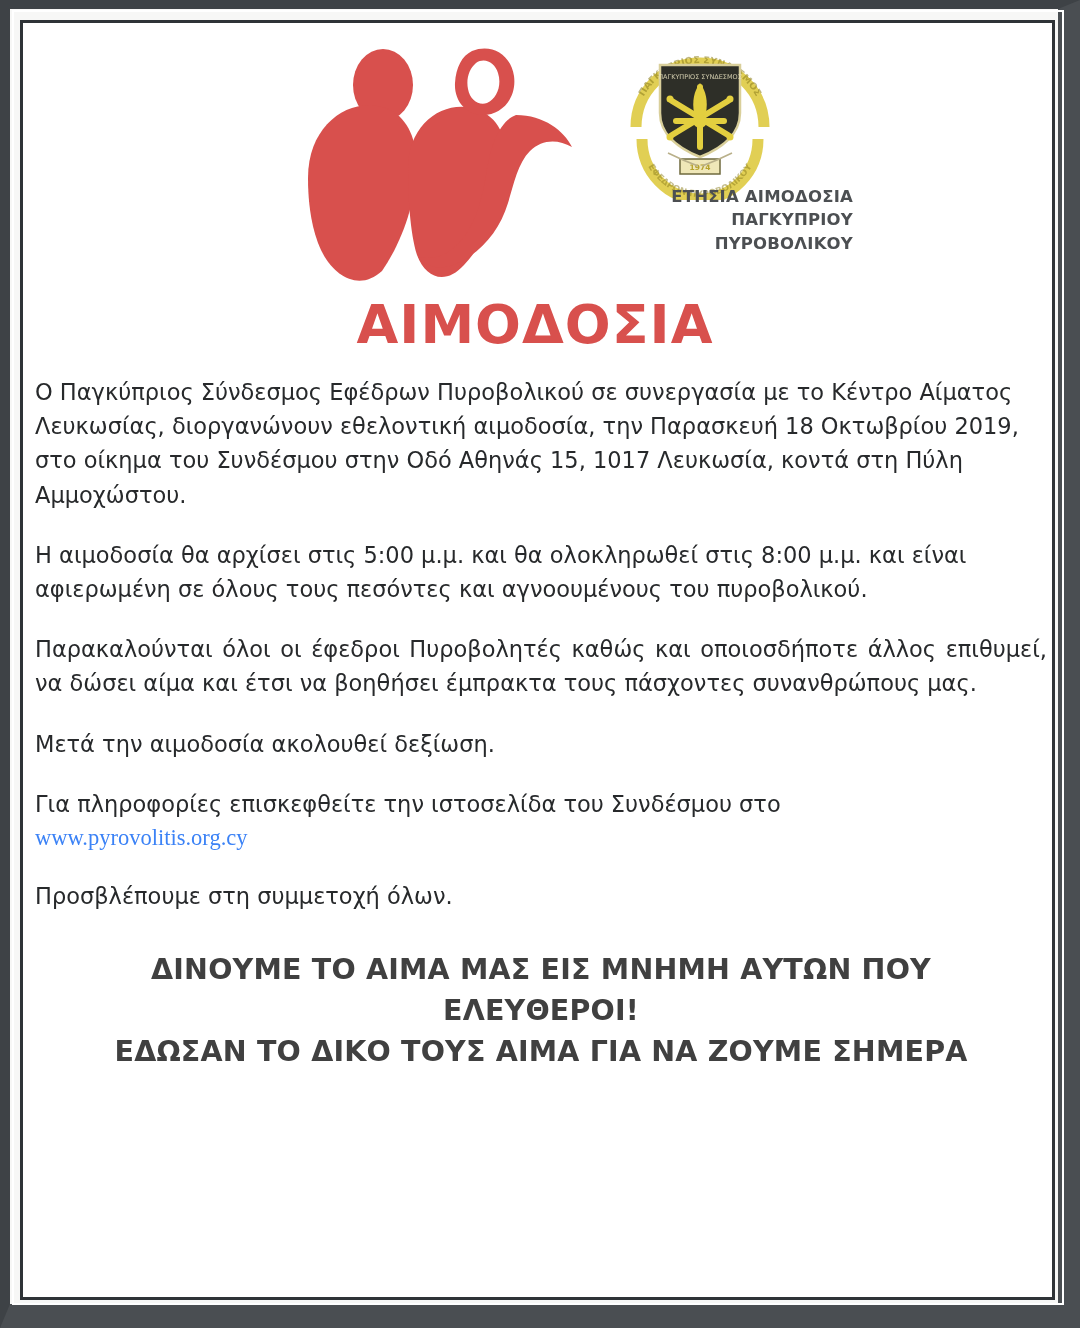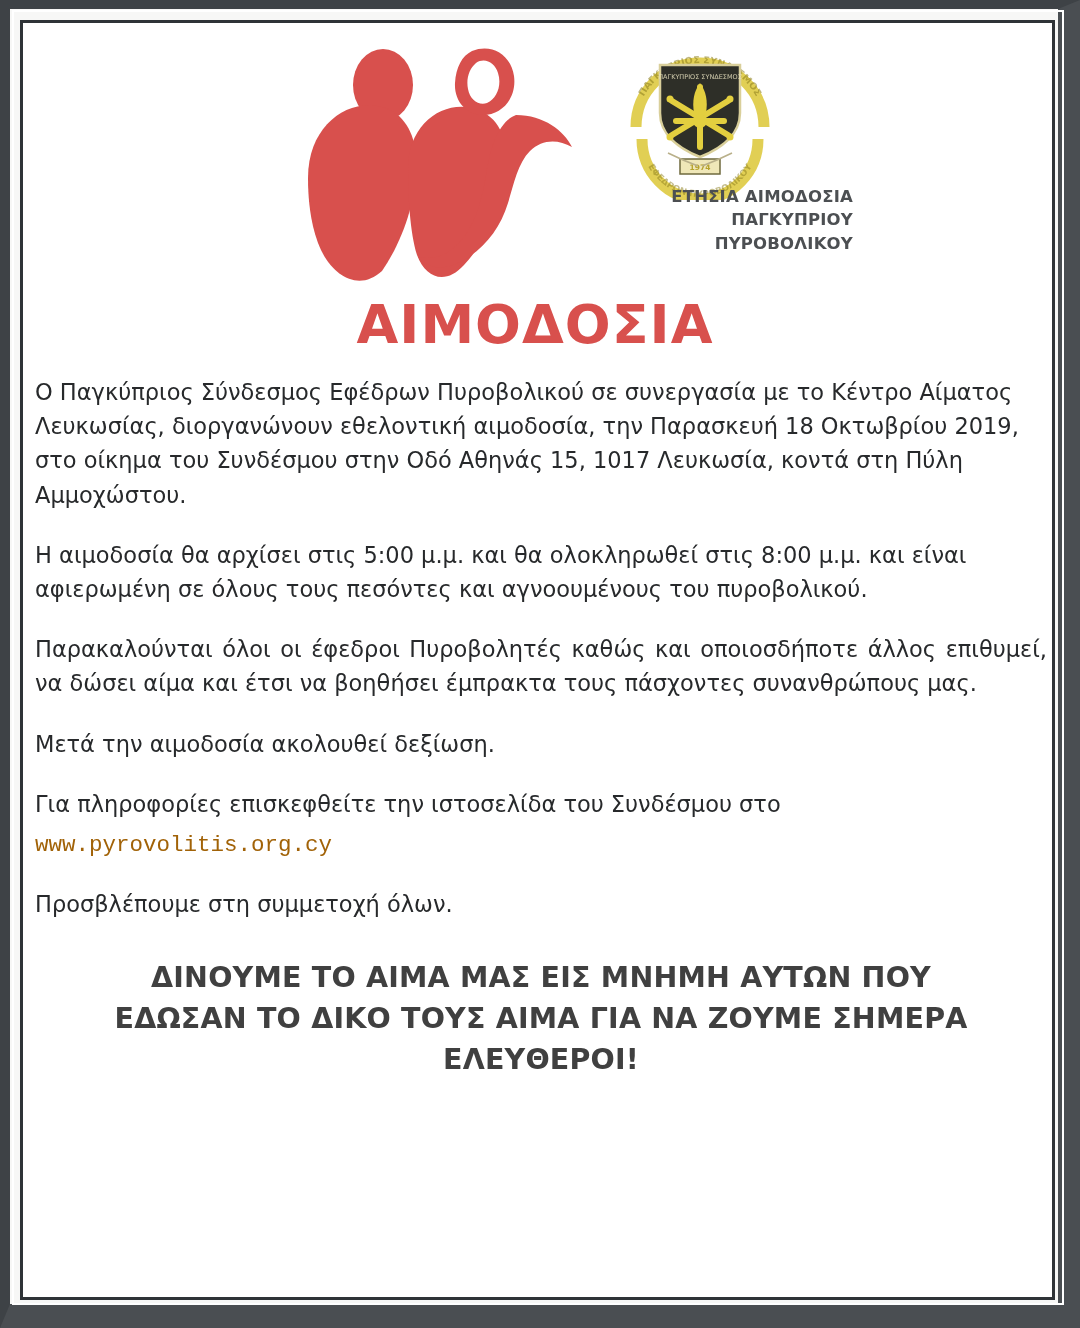--- a/index.html
+++ b/index.html
@@ -118,26 +118,26 @@
     color: #27292b;
   }
   p.para {
     margin: 0 0 26px 0;
     font-family: "DejaVu Sans", sans-serif;
     font-size: 22.5px;
     line-height: 1.52;
     color: #27292b;
   }
   p.para.justify { text-align: justify; }
-  p.para.tight { margin-bottom: 8px; }
+  p.para.tight { margin-bottom: 0; }
   .contact-line {
-    font-family: Liberation Mono, monospace;
+    font-family: Liberation Serif, serif;
     font-size: 22.5px;
     line-height: 1.5;
-    color: #a16207;
+    color: #3b82f6;
     margin: 0;
   }
   .spacer-sm { height: 24px; }
 
   .closing {
     margin-top: 36px;
     font-family: "DejaVu Sans", sans-serif;
     font-weight: bold;
     font-size: 28.5px;
     line-height: 1.45;
@@ -252,19 +252,19 @@
 
       <p class="para justify tight">Για πληροφορίες επισκεφθείτε την ιστοσελίδα του Συνδέσμου στο</p>
       <p class="contact-line">www.pyrovolitis.org.cy</p>
 
       <div class="spacer-sm"></div>
 
       <p class="para">Προσβλέπουμε στη συμμετοχή όλων.</p>
 
       <div class="closing">
         <div>ΔΙΝΟΥΜΕ ΤΟ ΑΙΜΑ ΜΑΣ ΕΙΣ ΜΝΗΜΗ ΑΥΤΩΝ ΠΟΥ</div>
+        <div>ΕΛΕΥΘΕΡΟΙ!</div>
         <div>ΕΔΩΣΑΝ ΤΟ ΔΙΚΟ ΤΟΥΣ ΑΙΜΑ ΓΙΑ ΝΑ ΖΟΥΜΕ ΣΗΜΕΡΑ</div>
-        <div>ΕΛΕΥΘΕΡΟΙ!</div>
       </div>
 
     </div>
   </div>
 </div>
 
 </body></html>

